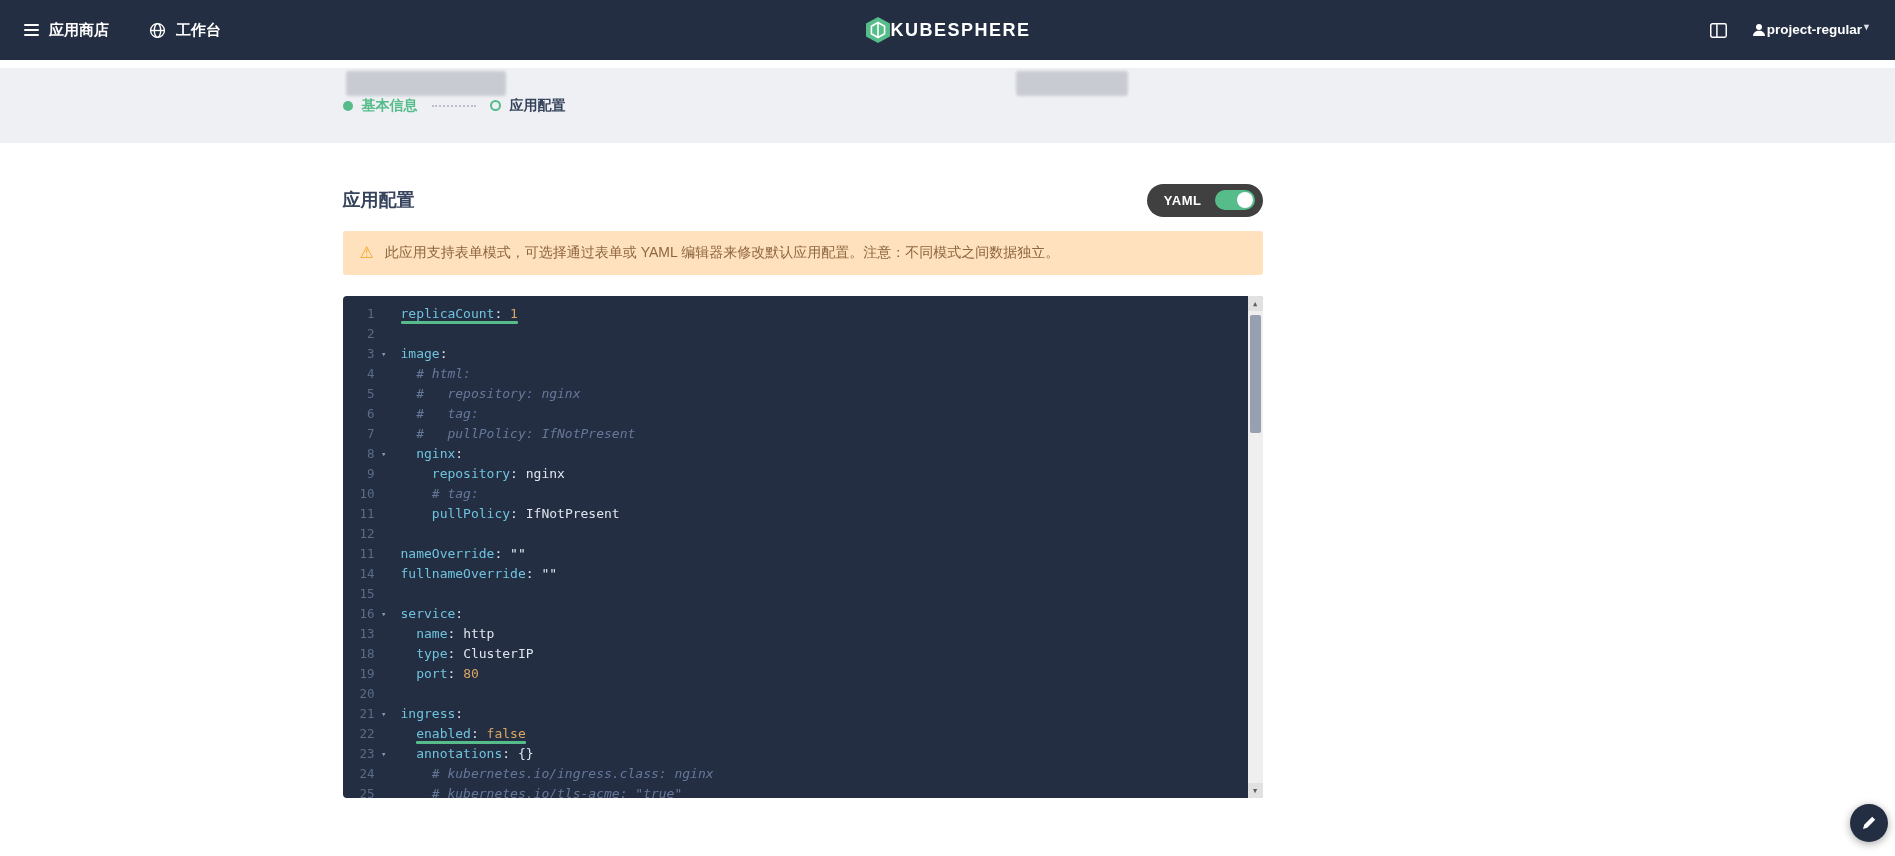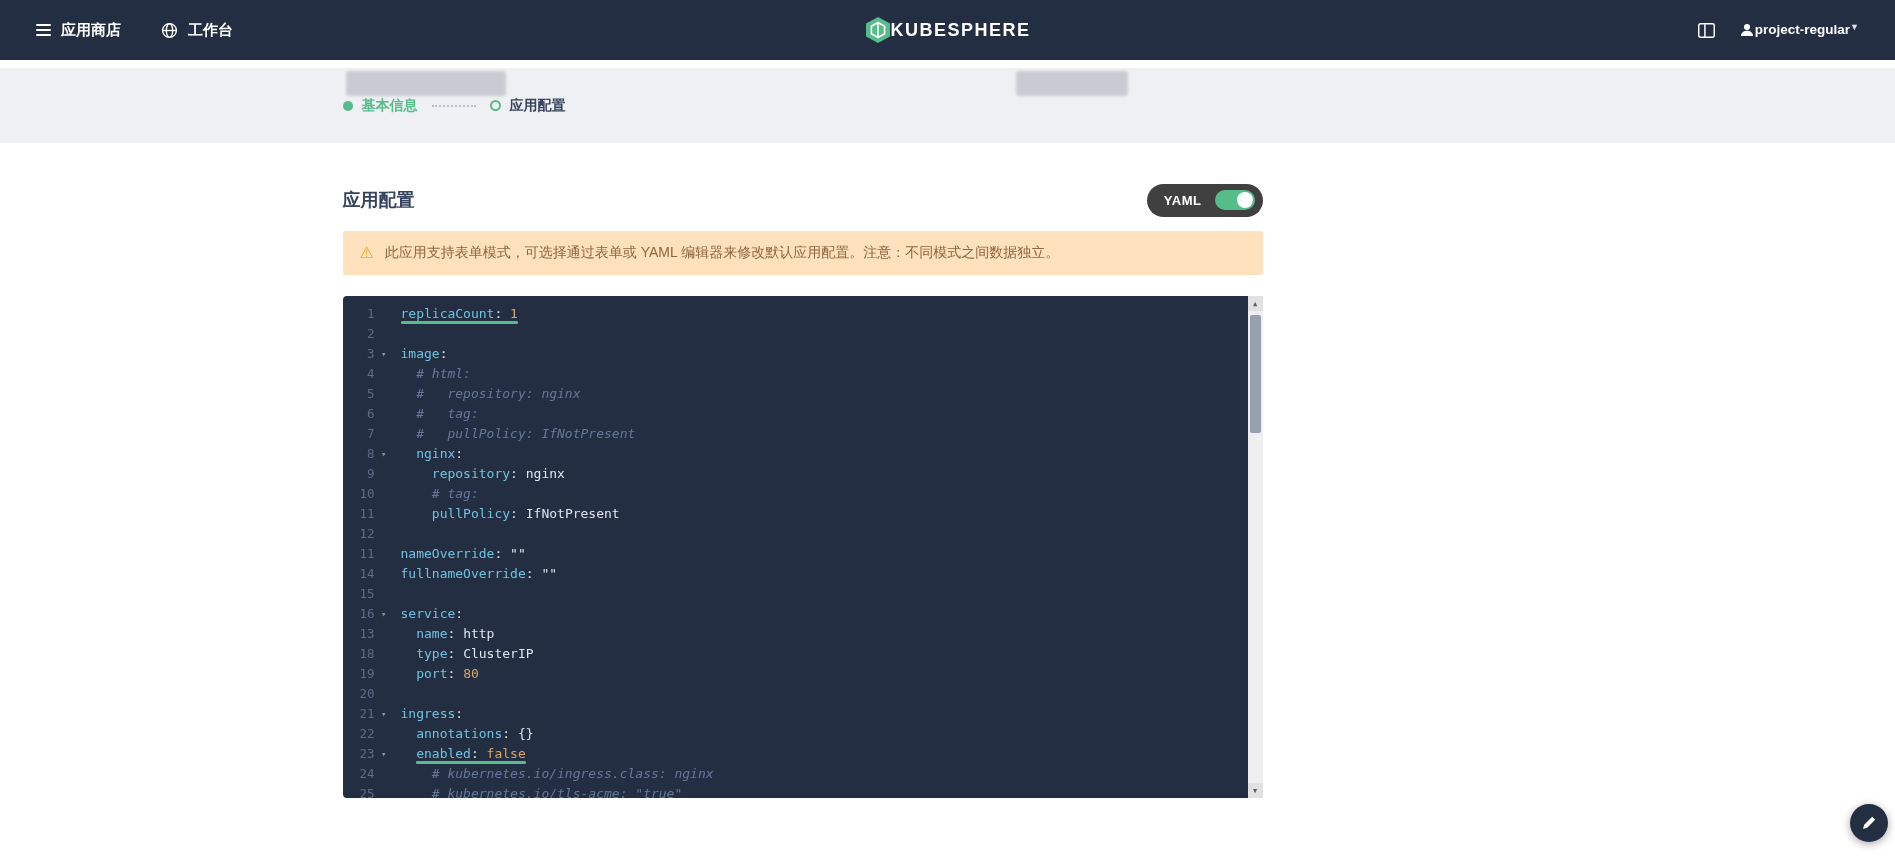--- a/index.html
+++ b/index.html
@@ -5,21 +5,21 @@
   * { margin:0; padding:0; box-sizing:border-box; }
   html,body { width:1895px; height:856px; }
   body {
     background:#ffffff;
     font-family:"Liberation Sans", sans-serif;
     position:relative;
     overflow:hidden;
   }
 
   
-  .topbar{height:60px;background:#242e42;display:flex;align-items:center;position:relative;padding:0 36px;z-index:10;}
+  .topbar{height:60px;background:#242e42;display:flex;align-items:center;position:relative;padding:0 24px;z-index:10;}
   .tb-left{display:flex;align-items:center;gap:40px;}
   .tb-item{display:flex;align-items:center;gap:10px;color:#fff;font-size:15px;font-weight:700;cursor:pointer;}
   .icon-burger{display:flex;flex-direction:column;gap:3px;width:15px;}
   .icon-burger i{height:2px;background:#fff;border-radius:1px;display:block;}
   .logo{position:absolute;left:50%;transform:translateX(-50%);display:flex;align-items:center;color:#fff;font-weight:700;font-size:18px;letter-spacing:1.5px;cursor:pointer;}
   .tb-right{margin-left:auto;display:flex;align-items:center;gap:24px;color:#fff;}
   .user{display:flex;gap:0;font-size:13.5px;font-weight:600;cursor:pointer;}
   .caret{font-size:9px;opacity:.85;}
   .tb-icon{display:flex;align-items:center;cursor:pointer;}
 
@@ -208,22 +208,22 @@
           <div class="cl"><span></span></div>
           <div class="cl"><span><span class="tk-k">nameOverride</span><span class="tk-p">: </span><span class="tk-s">""</span></span></div>
           <div class="cl"><span><span class="tk-k">fullnameOverride</span><span class="tk-p">: </span><span class="tk-s">""</span></span></div>
           <div class="cl"><span></span></div>
           <div class="cl"><span><span class="tk-k">service</span><span class="tk-p">:</span></span></div>
           <div class="cl">  <span><span class="tk-k">name</span><span class="tk-p">: </span><span class="tk-s">http</span></span></div>
           <div class="cl">  <span><span class="tk-k">type</span><span class="tk-p">: </span><span class="tk-s">ClusterIP</span></span></div>
           <div class="cl">  <span><span class="tk-k">port</span><span class="tk-p">: </span><span class="tk-n">80</span></span></div>
           <div class="cl"><span></span></div>
           <div class="cl"><span><span class="tk-k">ingress</span><span class="tk-p">:</span></span></div>
+          <div class="cl">  <span class="mark-ok"><span class="tk-k">enabled</span><span class="tk-p">: </span><span class="tk-b">false</span></span></div>
           <div class="cl">  <span><span class="tk-k">annotations</span><span class="tk-p">: </span><span class="tk-p">{}</span></span></div>
-          <div class="cl">  <span class="mark-ok"><span class="tk-k">enabled</span><span class="tk-p">: </span><span class="tk-b">false</span></span></div>
           <div class="cl">    <span><span class="tk-c"># kubernetes.io/ingress.class: nginx</span></span></div>
           <div class="cl">    <span><span class="tk-c"># kubernetes.io/tls-acme: "true"</span></span></div>
         </div>
       <div class="sb">
         <div class="sb-up">▲</div>
         <div class="sb-thumb"></div>
         <div class="sb-down">▼</div>
       </div>
     </div>
   </div>

